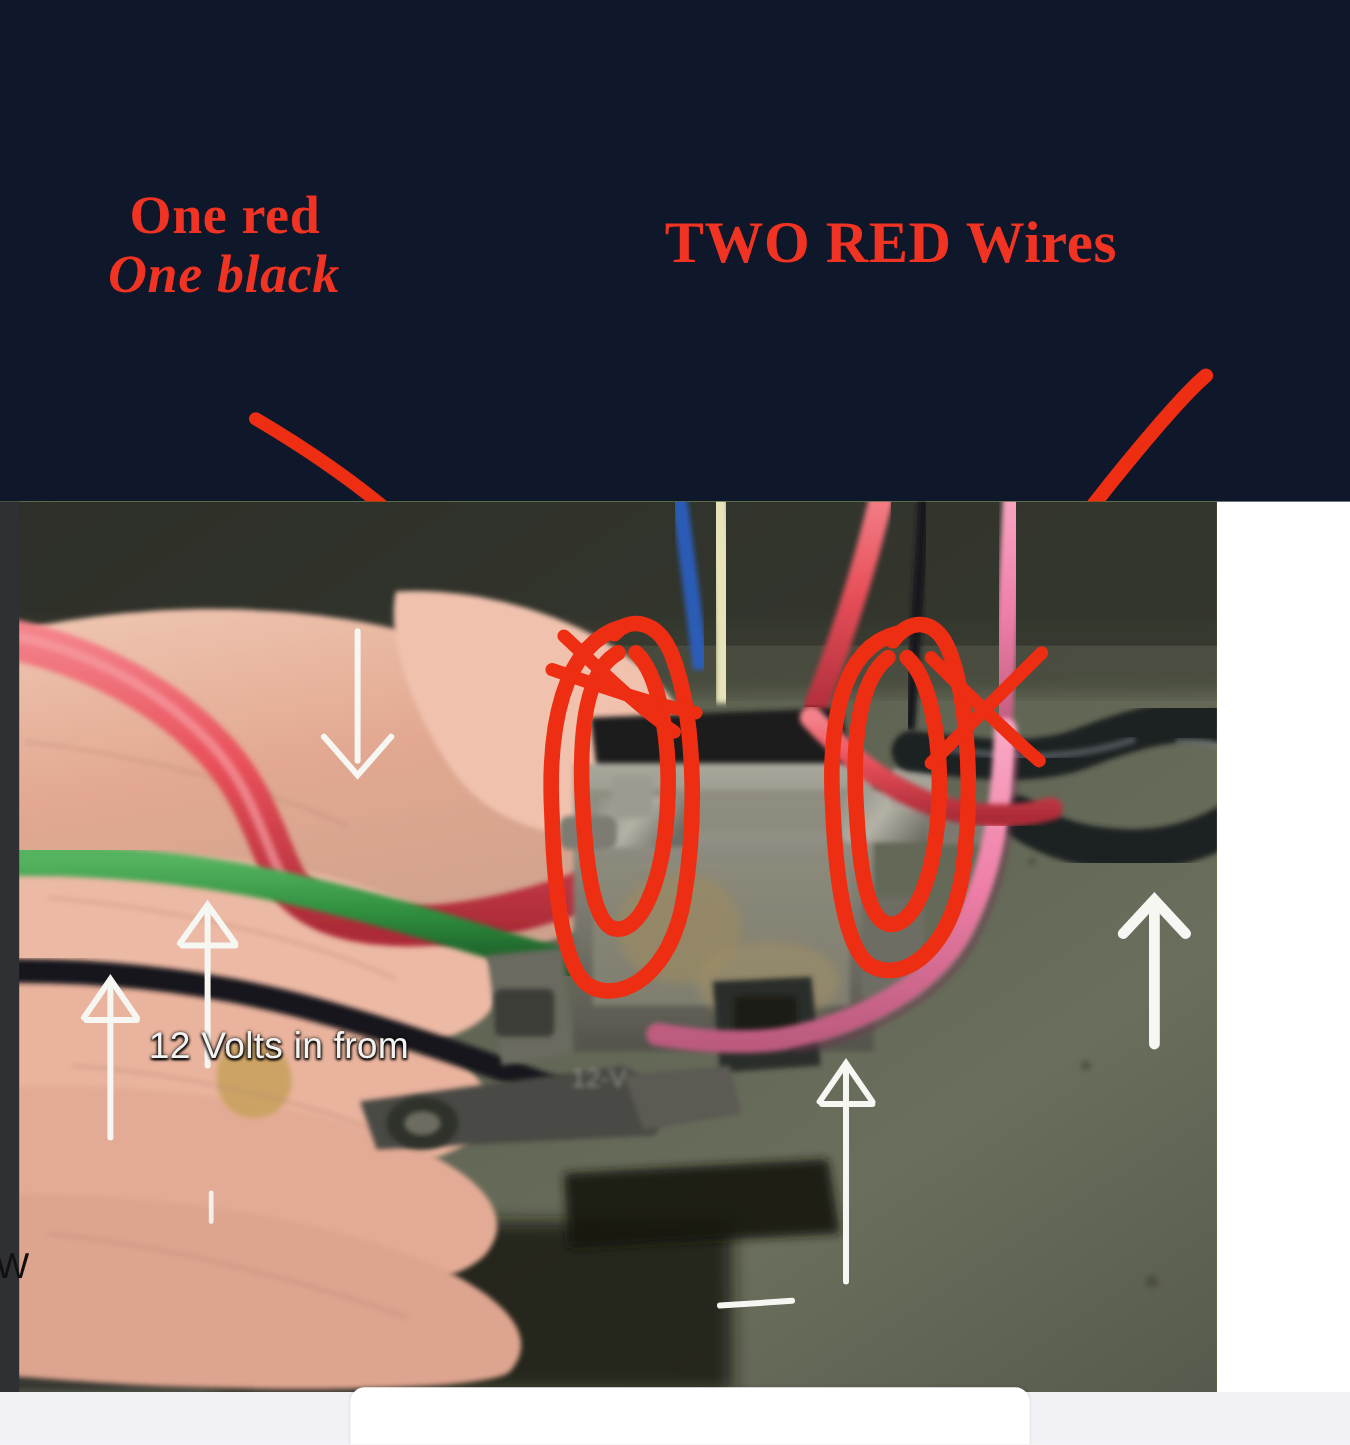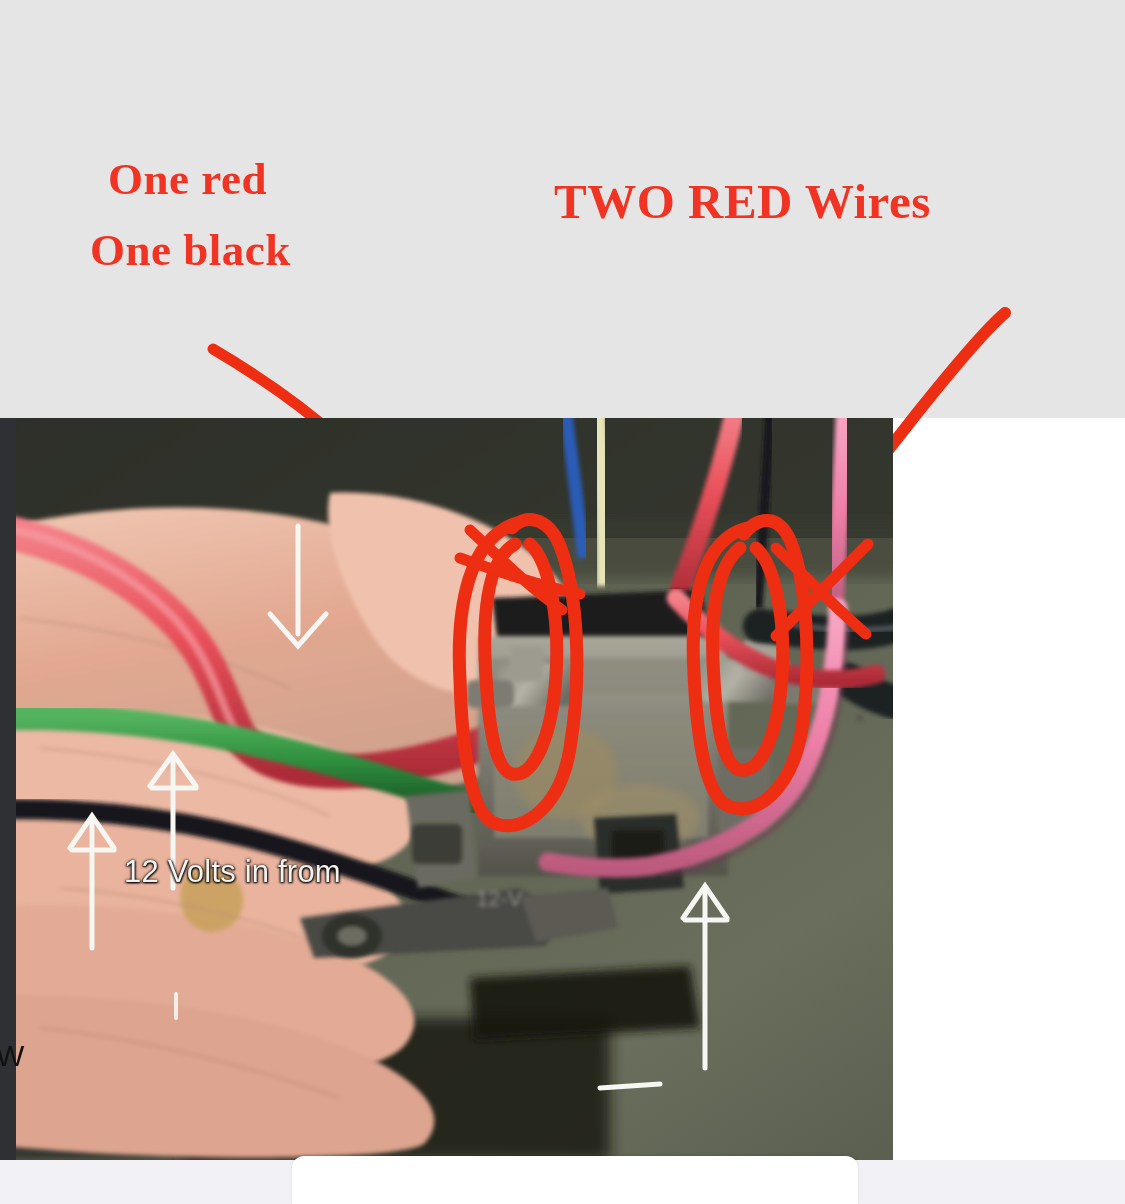--- a/index.html
+++ b/index.html
@@ -7,37 +7,37 @@
   body{
     width:1125px;height:1204px;
     background:#ffffff;
     font-family:"Liberation Sans", sans-serif;
     overflow:hidden;
     position:relative;
   }
   #root{position:absolute;inset:0;width:1125px;height:1204px;background:#fff;}
 
   
-  .top-band{position:absolute;left:0;top:0;width:1125px;height:418px;background:#e5e5e5;}
+  .top-band{position:absolute;left:0;top:0;width:1125px;height:418px;background:#0f172a;}
 
   .ann-head{
     position:absolute;
     font-family:"Liberation Serif", serif;
     font-weight:bold;
     color:#f03322;
     letter-spacing:.5px;
     white-space:nowrap;
     line-height:1.08;
   }
   #ann-left{left:108px;top:155px;font-size:45px;}
-  #ann-left .l2{display:block;margin-left:-18px;margin-top:22px;}
+  #ann-left .l2{display:block;margin-left:-18px;margin-top:0;font-style:italic;}
   #ann-right{left:540px;top:176px;font-size:49px;margin-left:14px;}
 
   
-  .photo-wrap{position:absolute;left:0;top:418px;width:893px;height:742px;overflow:hidden;background:#4d7c0f;}
+  .photo-wrap{position:absolute;left:0;top:418px;width:1014px;height:742px;overflow:hidden;background:#4d7c0f;}
   .photo-wrap svg{display:block;}
 
   
   .page-below{position:absolute;left:0;top:1160px;width:1125px;height:44px;background:#f2f2f6;}
   .bottom-card{
     position:absolute;left:292px;top:1156px;width:566px;height:48px;
     background:#ffffff;border-radius:12px 12px 0 0;
     box-shadow:0 -1px 3px rgba(0,0,0,.10);
   }
   .left-strip{

